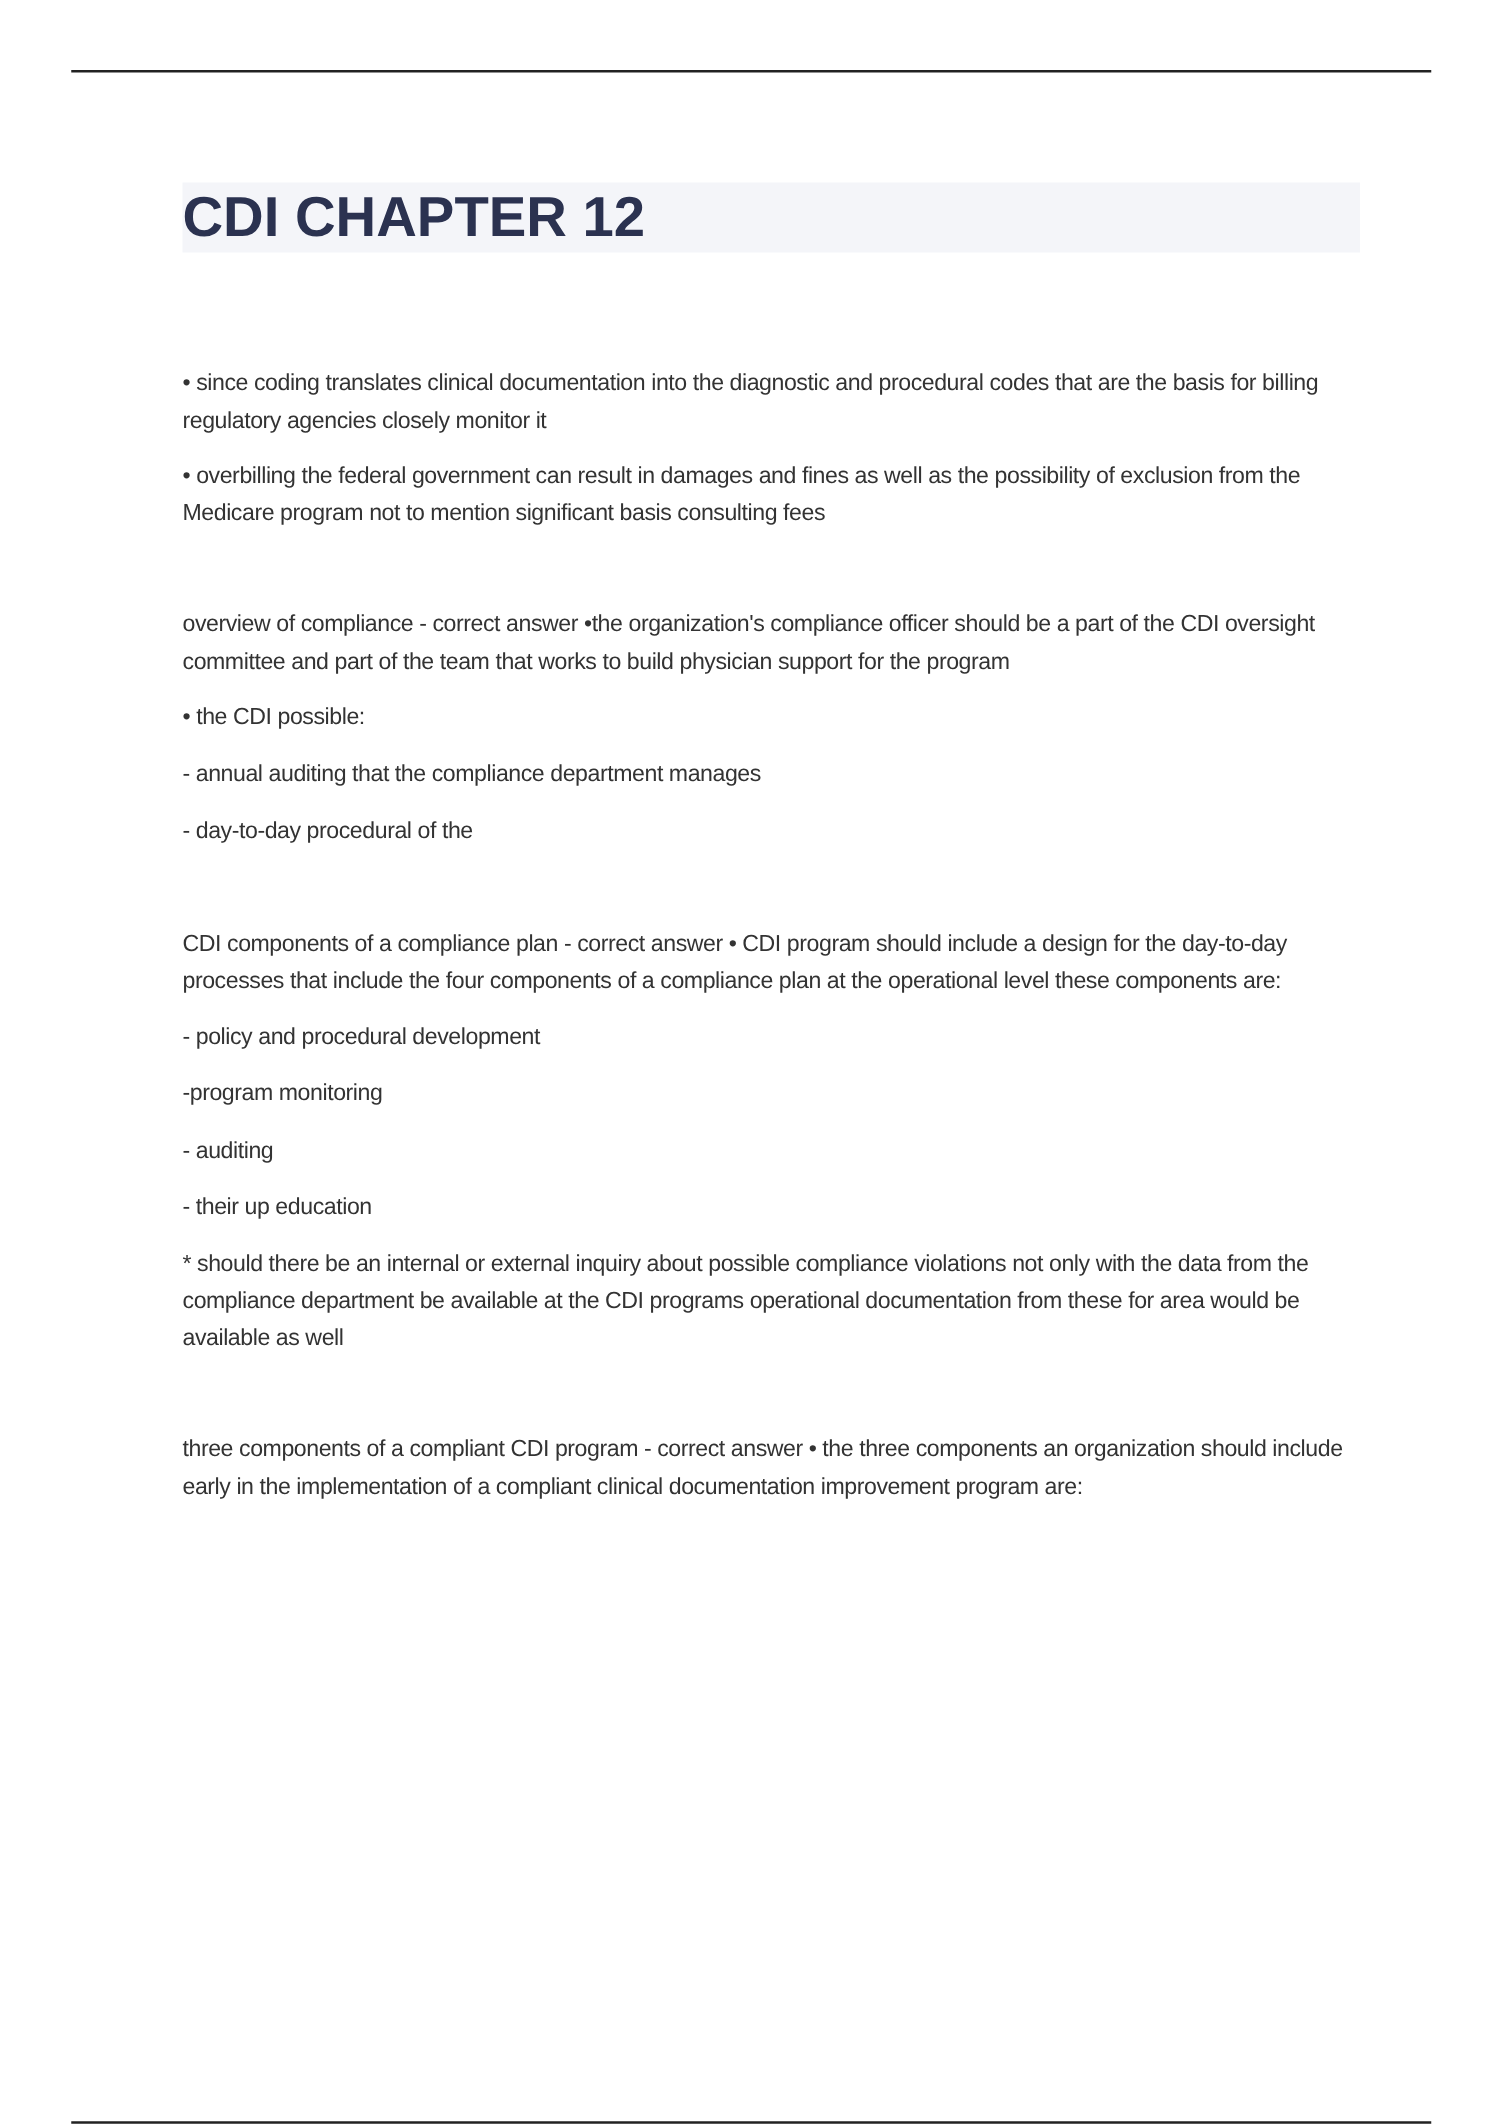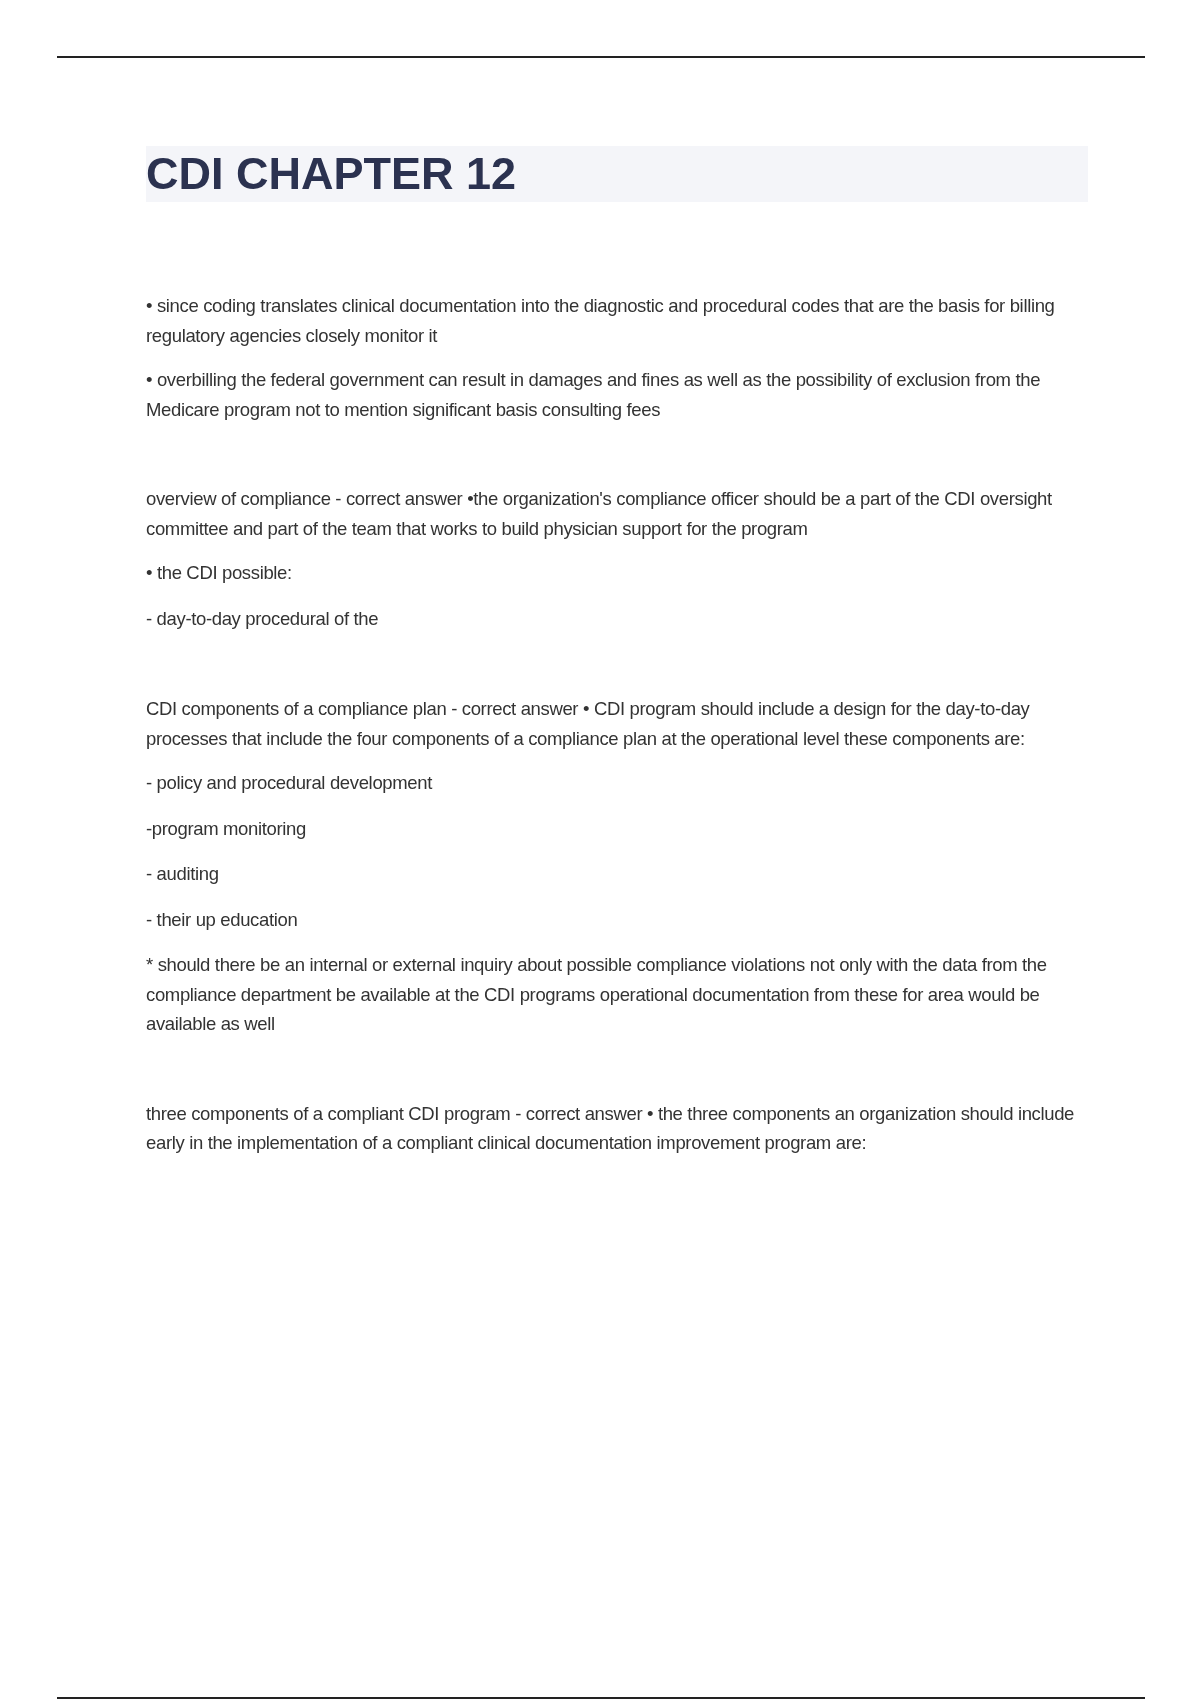--- a/index.html
+++ b/index.html
@@ -45,20 +45,21 @@
   <section>
     <p class="para">• since coding translates clinical documentation into the diagnostic and procedural codes that are the basis for billing regulatory agencies closely monitor it</p>
     <p class="para">• overbilling the federal government can result in damages and fines as well as the possibility of exclusion from the Medicare program not to mention significant basis consulting fees</p>
   </section>
 
   <div class="gap"></div>
 
   <section>
     <p class="para">overview of compliance - correct answer •the organization's compliance officer should be a part of the CDI oversight committee and part of the team that works to build physician support for the program</p>
     <p class="para sub">• the CDI possible:</p>
+    <p class="para sub"> - annual auditing that the compliance department manages</p>
     <p class="para sub"> - day-to-day procedural of the</p>
   </section>
 
   <div class="gap"></div>
 
   <section>
     <p class="para">CDI components of a compliance plan - correct answer • CDI program should include a design for the day-to-day processes that include the four components of a compliance plan at the operational level these components are:</p>
     <p class="para sub"> - policy and procedural development</p>
     <p class="para sub"> -program monitoring</p>
     <p class="para sub"> - auditing</p>

